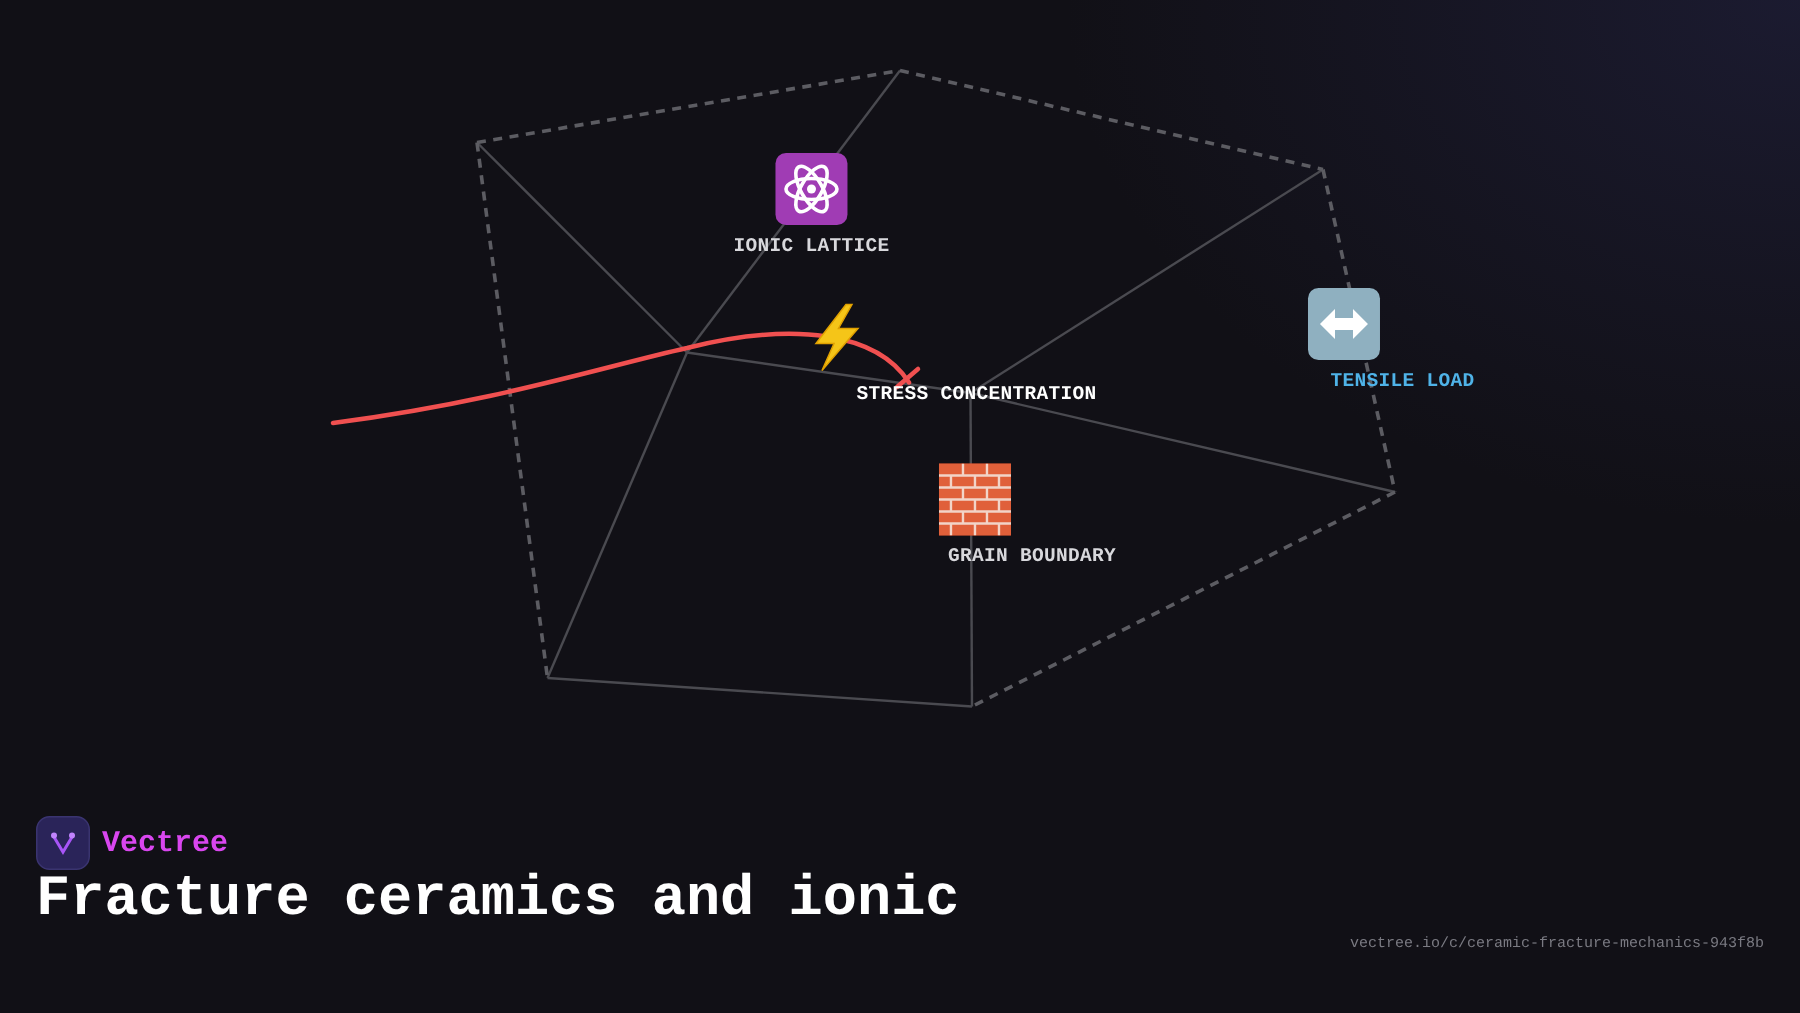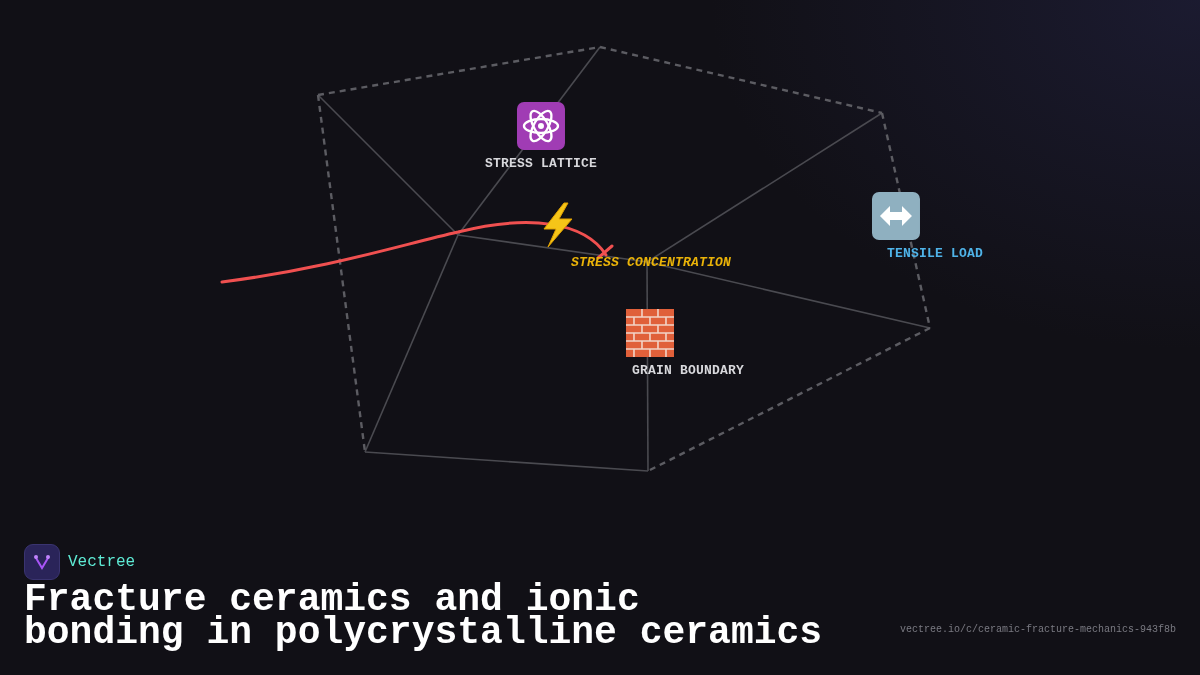--- a/index.html
+++ b/index.html
@@ -15,21 +15,21 @@
     }
     svg.graph { position: absolute; left: 0; top: 0; }
     .node { position: absolute; transform: translateX(-50%); text-align: center; white-space: nowrap; }
     .node .emoji {
       display: block; margin: 0 auto; width: 48px; height: 48px; border-radius: 7px;
       display:flex; align-items:center; justify-content:center;
     }
     .node .label { display: block; margin-top: 6px; font-size: 13px; font-weight: bold; letter-spacing: 0.2px; }
     .brand { position: absolute; left: 24px; top: 544px; display: flex; align-items: center; gap: 8px; }
     .brand-logo { width: 34px; height: 34px; border-radius: 9px; background: #2a2459; border: 1px solid #3a3470; display:flex; align-items:center; justify-content:center; }
-    .brand-name { color: #5eead4; font-size: 16px; font-weight: normal; }
+    .brand-name { color: #d946ef; font-size: 20px; font-weight: bold; }
     .title { position: absolute; left: 24px; top: 583px; color: #ffffff; font-size: 38px; font-weight: bold; line-height: 33px; margin: 0; }
     .url { position: absolute; right: 24px; top: 624px; color: #7a7a82; font-size: 10px; }
   </style>
 </head>
 <body>
 
 <div class="bg-glow"></div>
 
 <svg class="graph" width="1200" height="675">
   <g id="edges">
@@ -55,30 +55,30 @@
   <span class="emoji" style="background:#a03cb4;">
     <svg width="40" height="40" viewBox="0 0 40 40">
       <g fill="none" stroke="#fff" stroke-width="2.4">
         <ellipse cx="20" cy="20" rx="17" ry="7"></ellipse>
         <ellipse cx="20" cy="20" rx="17" ry="7" transform="rotate(60 20 20)"></ellipse>
         <ellipse cx="20" cy="20" rx="17" ry="7" transform="rotate(-60 20 20)"></ellipse>
       </g>
       <circle cx="20" cy="20" r="3" fill="#fff"></circle>
     </svg>
   </span>
-  <span class="label" style="color:#d8d8dc;">STRESS LATTICE</span>
+  <span class="label" style="color:#d8d8dc;">IONIC LATTICE</span>
 </div>
 
 <div class="node" style="left:651px; top:201px;">
   <span class="emoji" style="background:transparent; margin-left:-37px;">
     <svg width="44" height="48" viewBox="0 0 44 48">
       <path d="M28 2 L8 28 L20 28 L12 46 L36 18 L23 18 L32 2 Z" fill="#f5c518" stroke="#e0a000" stroke-width="1"></path>
     </svg>
   </span>
-  <span class="label" style="color:#eab308;font-style:italic;">STRESS CONCENTRATION</span>
+  <span class="label" style="color:#ffffff;">STRESS CONCENTRATION</span>
 </div>
 
 <div class="node" style="left:935px; top:192px;">
   <span class="emoji" style="background:#8fb0c0; margin-left:-15px;">
     <svg width="40" height="40" viewBox="0 0 40 40">
       <path d="M4 20 L14 10 L14 16 L26 16 L26 10 L36 20 L26 30 L26 24 L14 24 L14 30 Z" fill="#fff"></path>
     </svg>
   </span>
   <span class="label" style="color:#4fb3e8;text-align:center;">TENSILE LOAD</span>
 </div>
@@ -120,16 +120,15 @@
       <path d="M4 6 L10 16 L16 6" fill="none" stroke="#a855f7" stroke-width="2" stroke-linecap="round"></path>
       <circle cx="4" cy="5" r="2" fill="#c084fc"></circle>
         <circle cx="16" cy="5" r="2" fill="#c084fc"></circle>
     </svg>
   </div>
   <span class="brand-name">Vectree</span>
 </div>
 
 <h1 class="title">
   <span>Fracture ceramics and ionic</span><br>
-  <span>bonding in polycrystalline ceramics</span>
 </h1>
 
 <div class="url">vectree.io/c/ceramic-fracture-mechanics-943f8b</div>
 
 </body></html>

